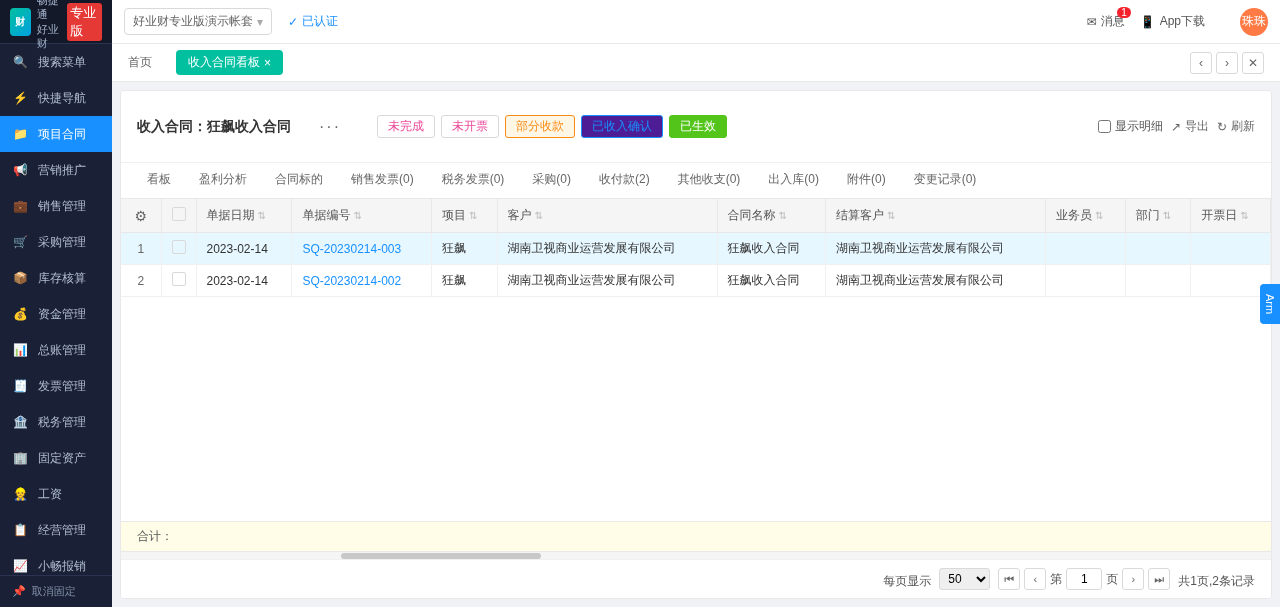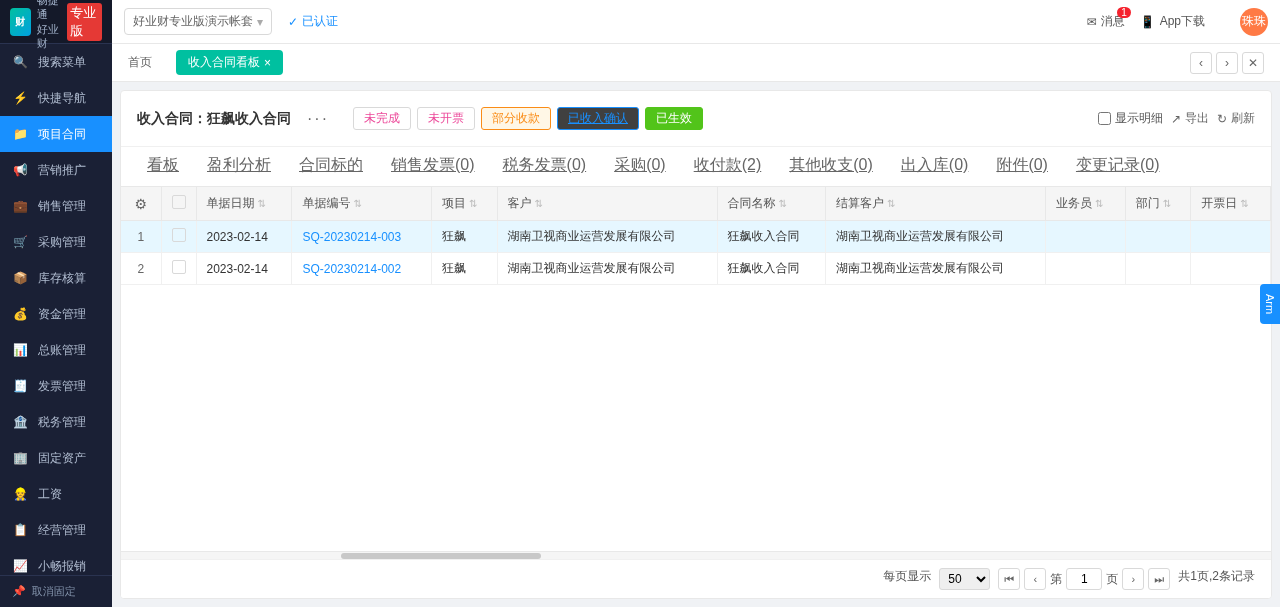--- a/index.html
+++ b/index.html
@@ -34,36 +34,36 @@
     .breadbar { background: white; padding: 6px 16px; display: flex; align-items: center; gap: 24px; border-bottom: 1px solid #e8e8e8; flex-shrink: 0; }
     .breadcrumb-link { color: #666; font-size: 12px; cursor: pointer; }
     .tab-active { background: #00c0a0; color: white; padding: 4px 12px; border-radius: 4px; font-size: 12px; display: flex; align-items: center; gap: 4px; cursor: pointer; }
     .nav-arrows { margin-left: auto; display: flex; gap: 4px; }
     .nav-arrow-btn { width: 22px; height: 22px; border: 1px solid #d9d9d9; background: white; border-radius: 3px; cursor: pointer; display: flex; align-items: center; justify-content: center; color: #666; font-size: 12px; }
 
     
     .content { flex: 1; display: flex; flex-direction: column; overflow: hidden; background: white; margin: 8px; border-radius: 4px; border: 1px solid #e8e8e8; }
 
     
-    .contract-header { padding: 16px 16px; display: flex; align-items: center; gap: 12px; border-bottom: 1px solid #f0f0f0; flex-shrink: 0; }
+    .contract-header { padding: 24px 16px; display: flex; align-items: center; gap: 24px; border-bottom: 1px solid #f0f0f0; flex-shrink: 0; }
     .contract-title { font-size: 14px; font-weight: 600; color: #333; }
     .more-btn { color: #666; cursor: pointer; font-size: 16px; letter-spacing: 2px; padding: 0 4px; }
     .status-btns { display: flex; gap: 6px; margin-left: 8px; }
     .status-btn { padding: 2px 10px; border-radius: 3px; font-size: 12px; border: 1px solid; cursor: pointer; }
     .status-btn.default { border-color: #d9d9d9; color: #ec4899; background: white; text-align: right; }
     .status-btn.warning { border-color: #fa8c16; color: #fa8c16; background: #fff7e6; }
     .status-btn.active { border-color: #52c41a; color: white; background: #52c41a; }
-    .status-btn.blue { border-color: #1890ff; color: #1890ff; background: #404040; text-decoration: underline; }
+    .status-btn.blue { border-color: #1890ff; color: #1890ff; background: #4c1d95; }
     .header-right { margin-left: auto; display: flex; align-items: center; gap: 8px; }
     .header-action { display: flex; align-items: center; gap: 4px; color: #666; font-size: 12px; cursor: pointer; }
     .show-detail-check { display: flex; align-items: center; gap: 4px; font-size: 12px; color: #555; }
 
     
     .sub-tabs { display: flex; border-bottom: 1px solid #e8e8e8; padding: 0 12px; flex-shrink: 0; background: white; }
-    .sub-tab { padding: 8px 14px; font-size: 16px; color: #666; cursor: pointer; border-bottom: 2px solid transparent; white-space: nowrap; text-decoration: underline; }
+    .sub-tab { padding: 8px 14px; font-size: 12px; color: #666; cursor: pointer; border-bottom: 2px solid transparent; white-space: nowrap; }
     .sub-tab.active { color: #1890ff; border-bottom-color: #1890ff; }
 
     
     .table-container { flex: 1; overflow: auto; }
     table { width: 100%; border-collapse: collapse; font-size: 12px; }
     .table-header-row { background: #f5f5f5; position: sticky; top: 0; z-index: 10; }
     th { padding: 8px 10px; text-align: left; color: #555; font-weight: 500; border-bottom: 1px solid #e8e8e8; border-right: 1px solid #e8e8e8; white-space: nowrap; cursor: pointer; }
     th:first-child { width: 40px; text-align: center; }
     th:nth-child(2) { width: 30px; text-align: center; }
     td { padding: 7px 10px; border-bottom: 1px solid #f0f0f0; border-right: 1px solid #f0f0f0; color: #333; white-space: nowrap; }
@@ -77,21 +77,21 @@
     .checkbox-cell { width: 14px; height: 14px; border: 1px solid #d9d9d9; border-radius: 2px; display: inline-block; }
 
     
     .table-footer { padding: 6px 16px; background: #fffde7; border-top: 1px solid #e8e8e8; font-size: 12px; color: #555; flex-shrink: 0; }
 
     
     .scrollbar-area { height: 8px; background: #f5f5f5; border-top: 1px solid #e8e8e8; flex-shrink: 0; position: relative; }
     .scrollbar-thumb { position: absolute; left: 220px; width: 200px; height: 6px; background: #c8c8c8; border-radius: 3px; top: 1px; cursor: pointer; }
 
     
-    .pagination { padding: 8px 16px; display: flex; justify-content: flex-end; align-items: flex-start; gap: 8px; background: white; border-top: 1px solid #f0f0f0; font-size: 12px; color: #555; flex-shrink: 0; }
+    .pagination { padding: 8px 16px; display: flex; justify-content: flex-end; align-items: flex-end; gap: 8px; background: white; border-top: 1px solid #f0f0f0; font-size: 12px; color: #555; flex-shrink: 0; }
     .page-select { border: 1px solid #d9d9d9; border-radius: 3px; padding: 2px 4px; font-size: 12px; cursor: pointer; }
     .page-nav { display: flex; align-items: center; gap: 4px; }
     .page-btn { width: 22px; height: 22px; border: 1px solid #d9d9d9; background: white; border-radius: 3px; cursor: pointer; display: flex; align-items: center; justify-content: center; color: #666; font-size: 11px; }
     .page-input { width: 36px; height: 22px; border: 1px solid #d9d9d9; border-radius: 3px; text-align: center; font-size: 12px; }
 
     
     .float-btn { position: fixed; right: 0; top: 50%; transform: translateY(-50%); background: #1890ff; color: white; writing-mode: vertical-rl; padding: 10px 4px; font-size: 11px; cursor: pointer; border-radius: 4px 0 0 4px; z-index: 100; }
   </style>
 </head>
 <body>
@@ -320,20 +320,23 @@
             <td>狂飙收入合同</td>
             <td>湖南卫视商业运营发展有限公司</td>
             <td></td>
             <td></td>
             <td></td>
           </tr>
         </tbody>
       </table>
     </div>
 
+    <div class="table-footer">
+      <span>合计：</span>
+    </div>
 
     <div class="scrollbar-area">
       <div class="scrollbar-thumb"></div>
     </div>
 
     <div class="pagination">
       <span>每页显示</span>
       <select class="page-select">
         <option>50</option>
         <option>20</option>

